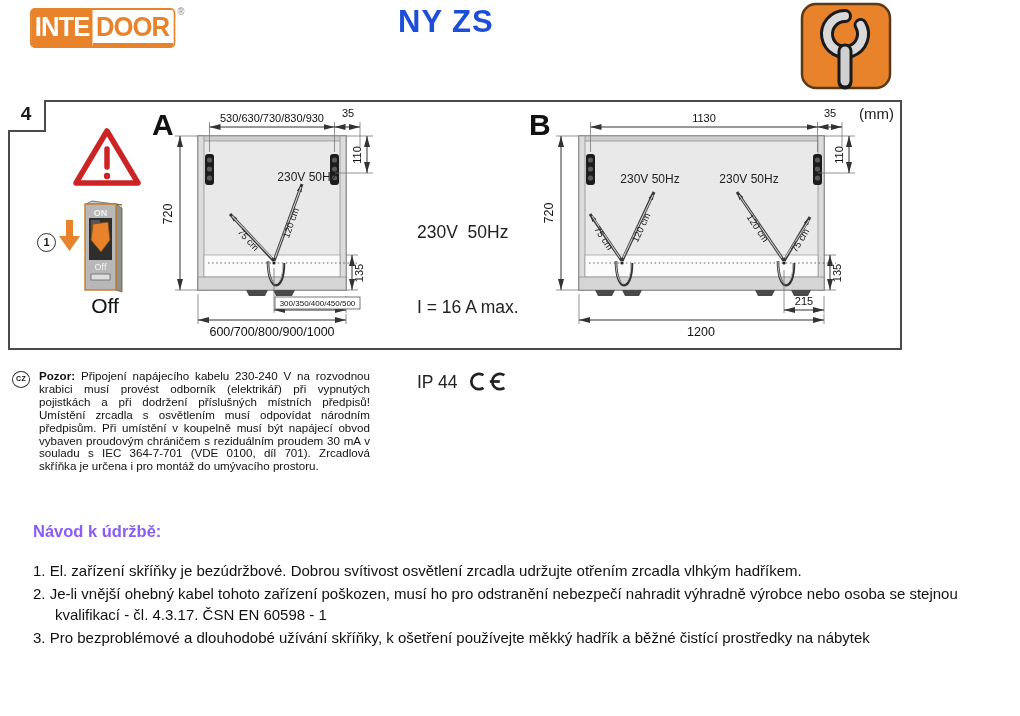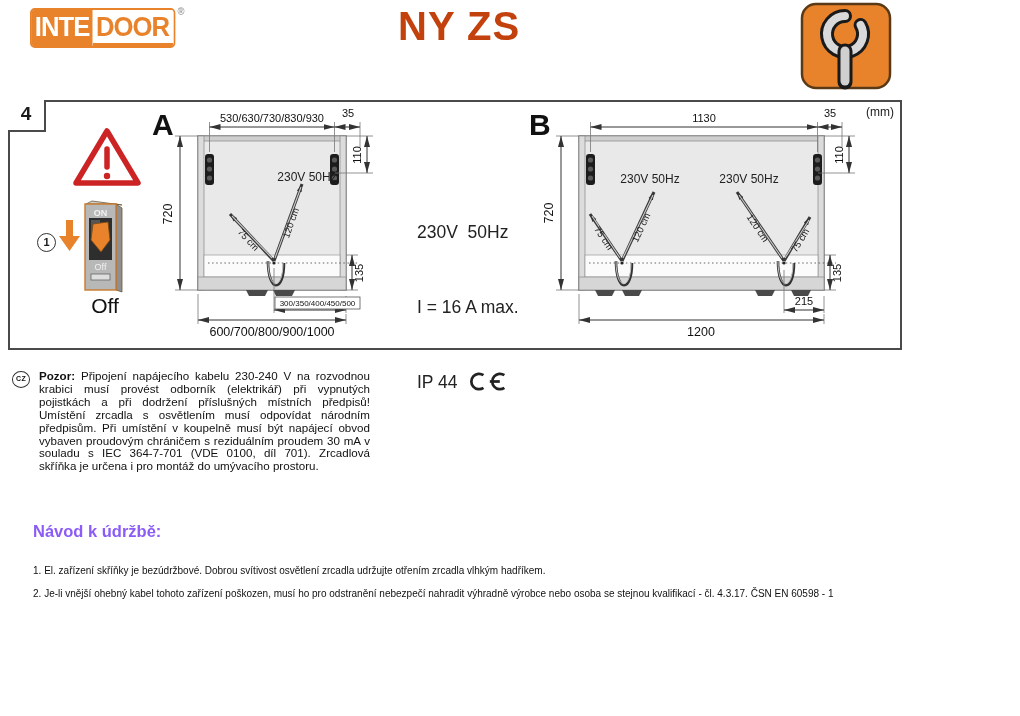--- a/index.html
+++ b/index.html
@@ -3,27 +3,27 @@
 <meta charset="utf-8">
 <style>
   html,body{margin:0;padding:0;background:#ffffff;}
   body{width:1020px;height:716px;position:relative;font-family:"Liberation Sans",sans-serif;color:#1a1a1a;overflow:hidden;}
 
   
   .logo{position:absolute;left:30px;top:8px;display:flex;align-items:stretch;border:2px solid #e8832c;border-radius:5px;height:36px;transform:scaleX(.95);transform-origin:left;}
   .logo-inte{background:#e8832c;color:#fff;font-weight:bold;font-size:27px;line-height:34px;padding:0 3px;letter-spacing:-1px;border-radius:2px 0 0 2px;}
   .logo-door{background:#fff;color:#e8832c;font-weight:bold;font-size:27px;line-height:34px;padding:0 4px;letter-spacing:-1px;border-bottom:3px solid #e8832c;border-radius:0 2px 2px 0;}
   .logo-reg{position:absolute;right:-12px;top:-4px;font-size:10px;color:#9a9a9a;font-weight:bold;}
-  .page-title{position:absolute;left:398px;top:4px;font-size:40px;font-weight:bold;letter-spacing:1px;color:#c2410c;}
+  .page-title{position:absolute;left:398px;top:4px;font-size:31px;font-weight:bold;letter-spacing:1px;color:#1d4ed8;}
   .tool-icon{position:absolute;left:800px;top:2px;width:92px;height:88px;}
 
   
   .panel{position:absolute;left:8px;top:100px;width:890px;height:246px;border:2px solid #4a4a4a;background:#fff;}
   .step-box{position:absolute;left:-2px;top:-2px;width:36px;height:30px;border-right:2px solid #4a4a4a;border-bottom:2px solid #4a4a4a;font-size:19px;font-weight:bold;text-align:center;line-height:28px;background:#fff;}
-  .units{position:absolute;right:6px;top:3px;font-size:12px;color:#222;}
+  .units{position:absolute;right:6px;top:3px;font-size:15px;color:#222;}
 
   .warn-tri{position:absolute;left:62px;top:24px;width:70px;height:62px;}
   .switch-svg{position:absolute;left:72px;top:98px;width:42px;height:94px;}
   .step-circle{position:absolute;left:27px;top:131px;width:17px;height:17px;border:1.6px solid #333;border-radius:50%;font-size:11px;font-weight:bold;text-align:center;line-height:17px;}
   .down-arrow{position:absolute;left:49px;top:118px;width:21px;height:31px;}
   .off-label{position:absolute;left:70px;top:192px;width:50px;text-align:center;font-size:21px;color:#111;}
 
   .specs{position:absolute;left:407px;top:68px;font-size:17.5px;line-height:25px;color:#222;white-space:pre;}
   .specs .ce{display:inline-block;vertical-align:-3px;margin-left:10px;}
 
@@ -40,21 +40,21 @@
   .extline{stroke:#777;stroke-width:0.8;}
 
   
   .pozor{position:absolute;left:12px;top:370px;width:358px;font-size:11.6px;line-height:12.9px;text-align:justify;color:#111;padding-left:27px;box-sizing:border-box;}
   .cz-badge{position:absolute;left:0;top:1px;border:1.2px solid #333;border-radius:50%;font-size:7px;font-weight:bold;padding:1px 3px;letter-spacing:.5px;}
   .pozor b{font-weight:bold;}
 
   
   .maint{position:absolute;left:33px;top:522px;width:984px;}
   .maint-h{font-size:16.5px;font-weight:bold;color:#8b5cf6;}
-  .maint-list{margin-top:19px;font-size:10px;line-height:21.5px;color:#111;}
+  .maint-list{margin-top:19px;font-size:15px;line-height:21.5px;color:#111;}
   .maint-item{padding-left:22px;text-indent:-22px;margin-bottom:1px;}
 </style>
 </head>
 <body>
 
 <div class="logo">
   <span class="logo-inte">INTE</span>
   <span class="logo-door">DOOR</span>
   <span class="logo-reg">®</span>
 </div>
@@ -323,14 +323,15 @@
 
 <div class="pozor">
   <span class="cz-badge">CZ</span><b>Pozor:</b><span> Připojení napájecího kabelu 230-240 V na rozvodnou krabici musí provést odborník (elektrikář) při vypnutých pojistkách a při dodržení příslušných místních předpisů! Umístění zrcadla s osvětlením musí odpovídat národním předpisům. Při umístění v koupelně musí být napájecí obvod vybaven proudovým chráničem s reziduálním proudem 30 mA v souladu s IEC 364-7-701 (VDE 0100, díl 701). Zrcadlová skříňka je určena i pro montáž do umývacího prostoru.</span>
 </div>
 
 <div class="maint">
   <div class="maint-h">Návod k údržbě:</div>
   <div class="maint-list">
     <div class="maint-item"><span>1.</span> <span>El. zařízení skříňky je bezúdržbové. Dobrou svítivost osvětlení zrcadla udržujte otřením zrcadla vlhkým hadříkem.</span></div>
     <div class="maint-item"><span>2.</span> <span>Je-li vnější ohebný kabel tohoto zařízení poškozen, musí ho pro odstranění nebezpečí nahradit výhradně výrobce nebo osoba se stejnou kvalifikací - čl. 4.3.17. ČSN EN 60598 - 1</span></div>
+    <div class="maint-item"><span>3.</span> <span>Pro bezproblémové a dlouhodobé užívání skříňky, k ošetření používejte měkký hadřík a běžné čistící prostředky na nábytek</span></div>
   </div>
 </div>
 
 </body></html>

